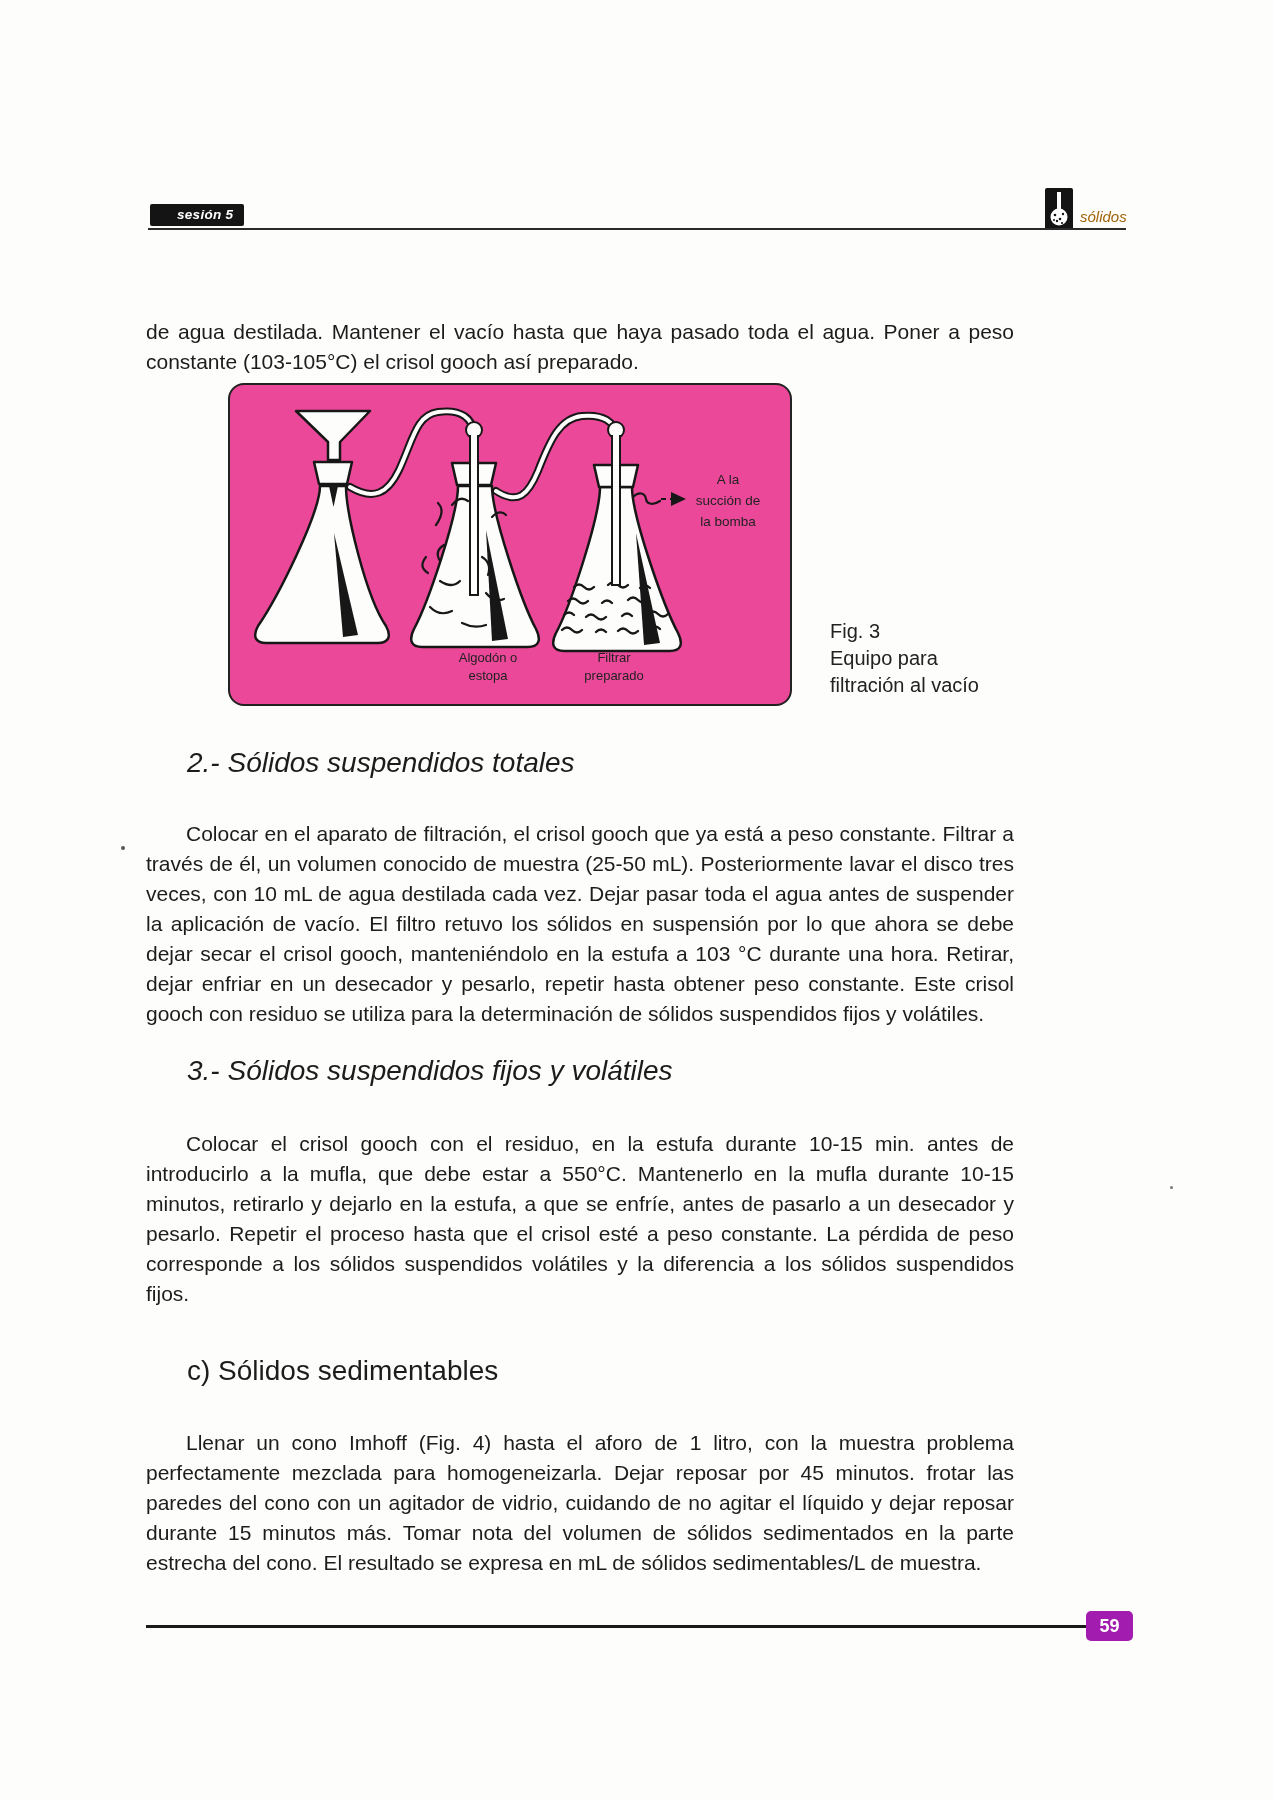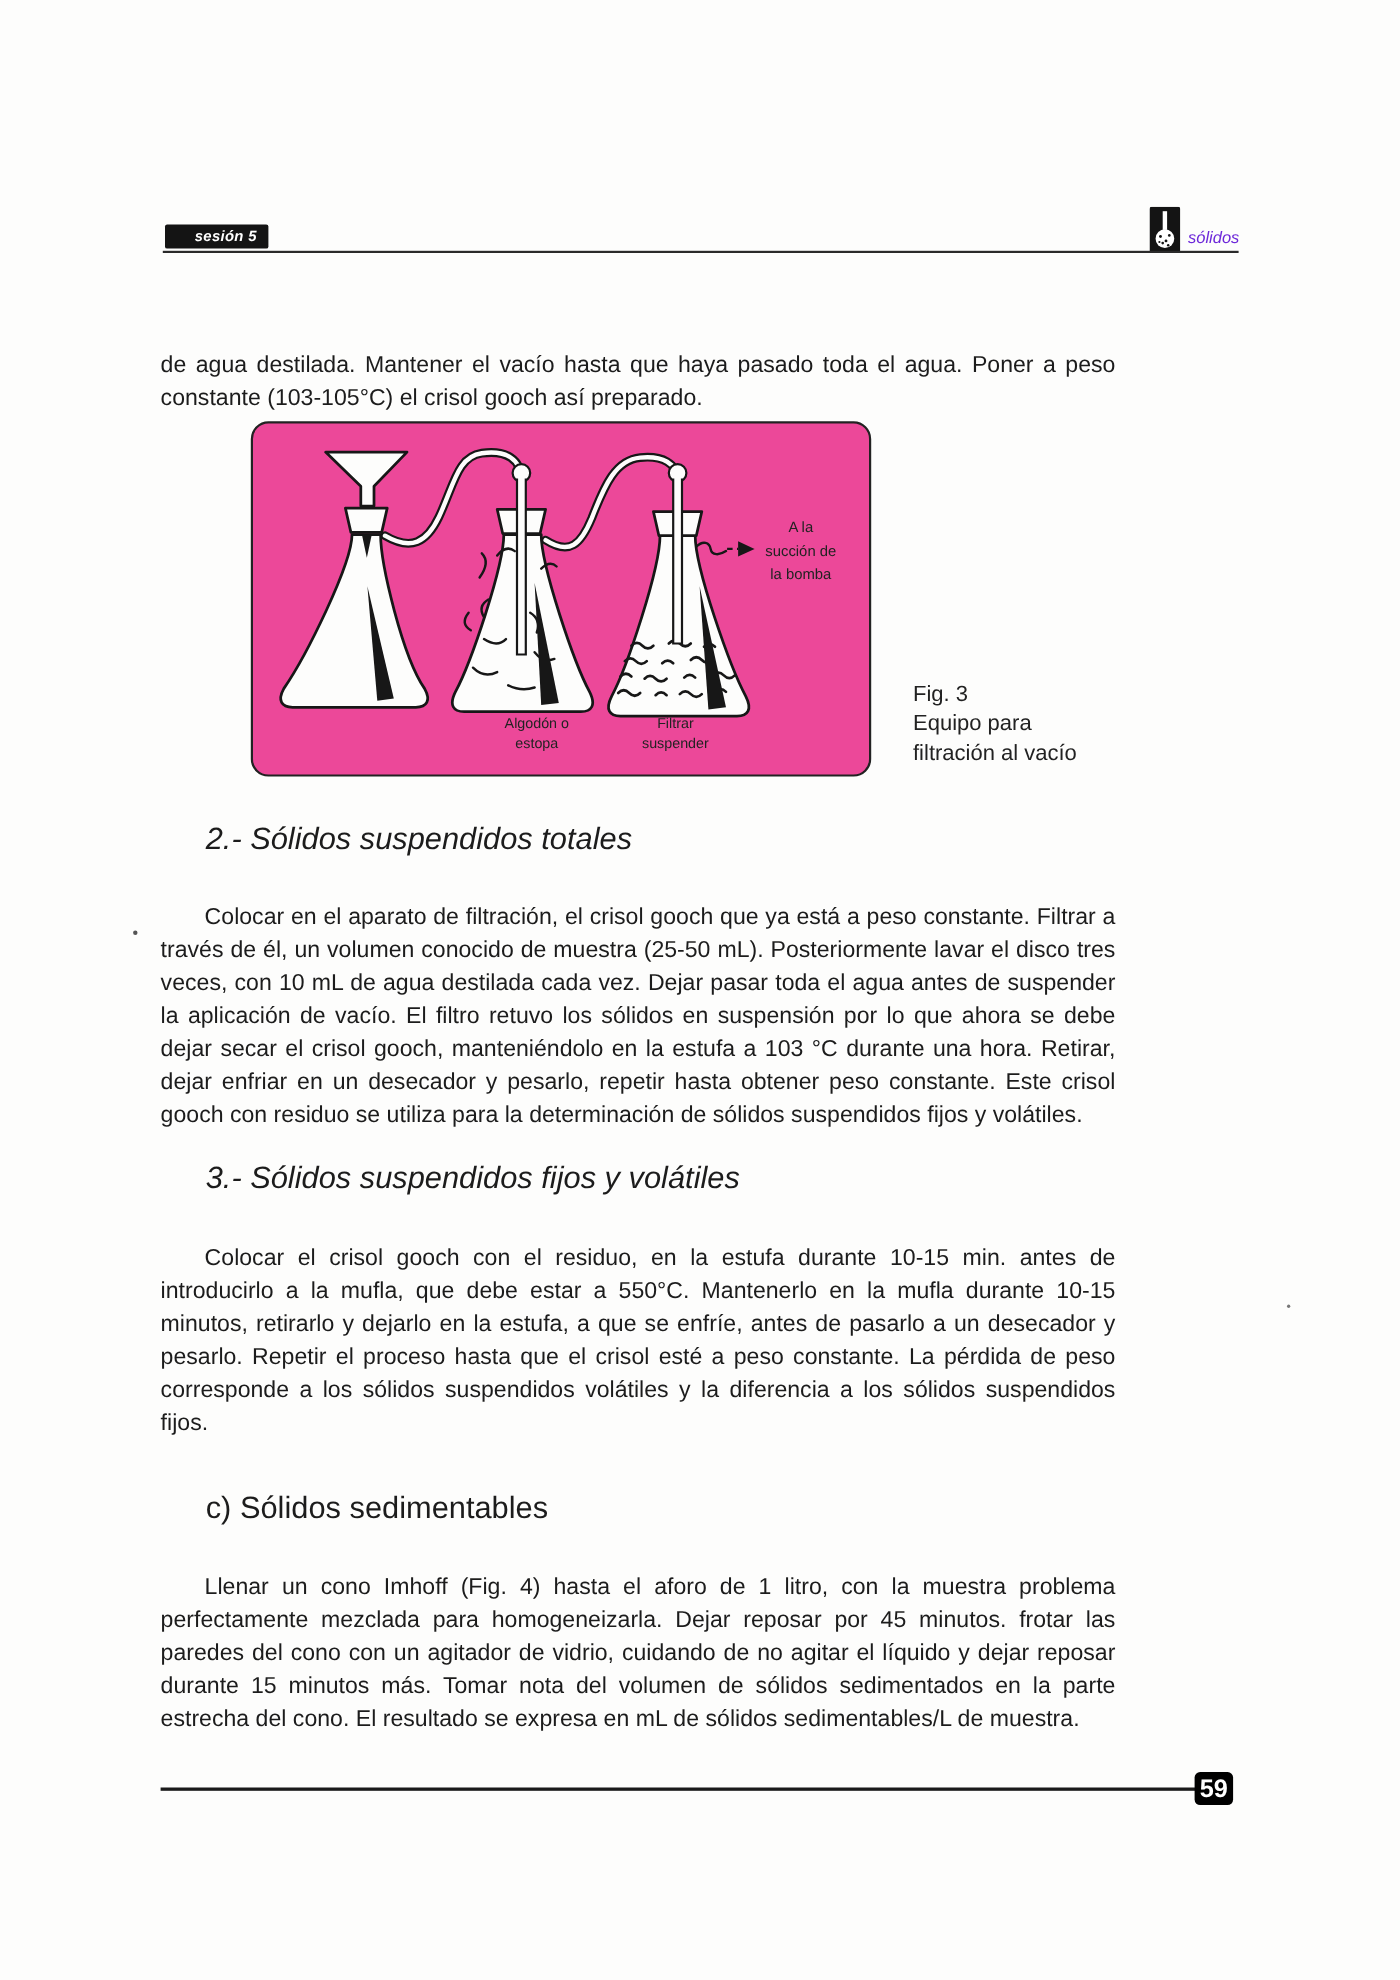--- a/index.html
+++ b/index.html
@@ -10,21 +10,21 @@
   }
   
   .hdr-session{
     position:absolute; left:150px; top:204px;
     background:#141414; color:#fff; font-style:italic; font-weight:bold;
     font-size:13.5px; padding:3px 11px 4px 27px; border-radius:2px;
     letter-spacing:.3px;
   }
   .hdr-rule{ position:absolute; left:148px; top:228px; width:978px; height:2px; background:#2a2a2a; }
   .hdr-icon{ position:absolute; left:1045px; top:188px; width:28px; height:42px; }
-  .hdr-topic{ position:absolute; left:1080px; top:208px; font-style:italic; font-size:15px; color:#6d28d9; }
+  .hdr-topic{ position:absolute; left:1080px; top:208px; font-style:italic; font-size:15px; color:#a16207; }
   
   .para{
     position:absolute; left:146px; width:868px;
     font-size:21px; line-height:30px; text-align:justify; color:#1c1c1c;
   }
   .indent{ text-indent:40px; }
   .heading{
     position:absolute; left:187px; font-size:28px; color:#1c1c1c; white-space:nowrap;
   }
   .it{ font-style:italic; }
@@ -42,24 +42,24 @@
     font-size:13.5px; line-height:21px; color:#222;
   }
   .suction-label span{ display:block; }
   .fig-caption{
     position:absolute; left:830px; top:618px; font-size:20px; line-height:27px; color:#222;
   }
   .fig-caption span{ display:block; }
   
   .ftr-rule{ position:absolute; left:146px; top:1625px; width:941px; height:2.5px; background:#1a1a1a; }
   .ftr-page{
-    position:absolute; left:1086px; top:1611px; width:35px; height:30px;
-    background:#000000; color:#fff; border-radius:5px;
+    position:absolute; left:1086px; top:1611px; width:47px; height:30px;
+    background:#a21caf; color:#fff; border-radius:5px;
     display:flex; align-items:center; justify-content:center;
-    font-size:23px; font-weight:bold;
+    font-size:18px; font-weight:bold;
   }
   
   .dot-a{ position:absolute; left:121px; top:846px; width:4px; height:4px; background:#555; border-radius:50%; }
   .dot-b{ position:absolute; left:1170px; top:1186px; width:3px; height:3px; background:#777; border-radius:50%; }
 </style>
 </head>
 <body>
 
 <div class="page">
 
@@ -149,21 +149,21 @@
       <span>A la</span>
       <span>succión de</span>
       <span>la bomba</span>
     </div>
     <div class="fig-label" style="left:208px; top:264px; width:100px;">
       <span>Algodón o</span>
       <span>estopa</span>
     </div>
     <div class="fig-label" style="left:334px; top:264px; width:100px;">
       <span>Filtrar</span>
-      <span>suspender</span>
+      <span>preparado</span>
     </div>
   </div>
 
   <div class="fig-caption">
     <span>Fig. 3</span>
     <span>Equipo para</span>
     <span>filtración al vacío</span>
   </div>
 
   <div class="heading it" style="top:747px;">2.- Sólidos suspendidos totales</div>

